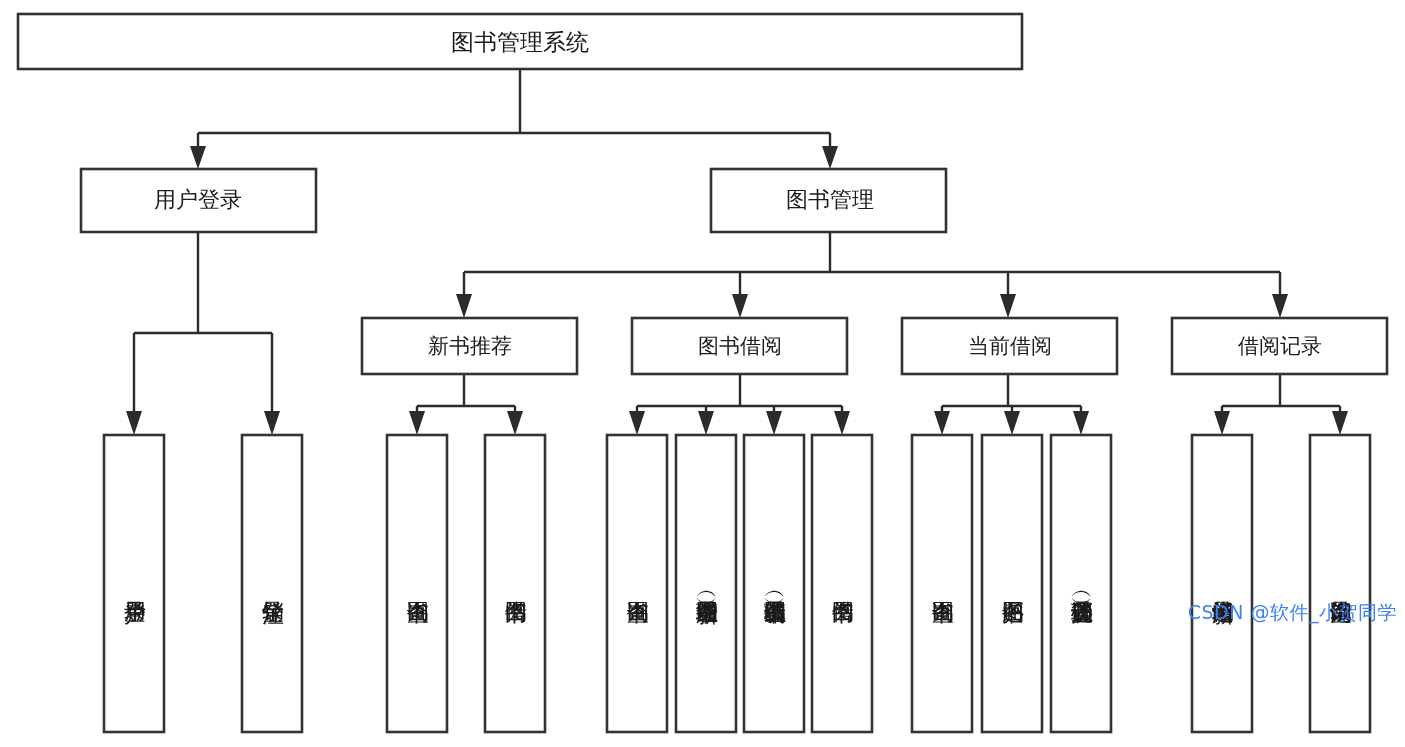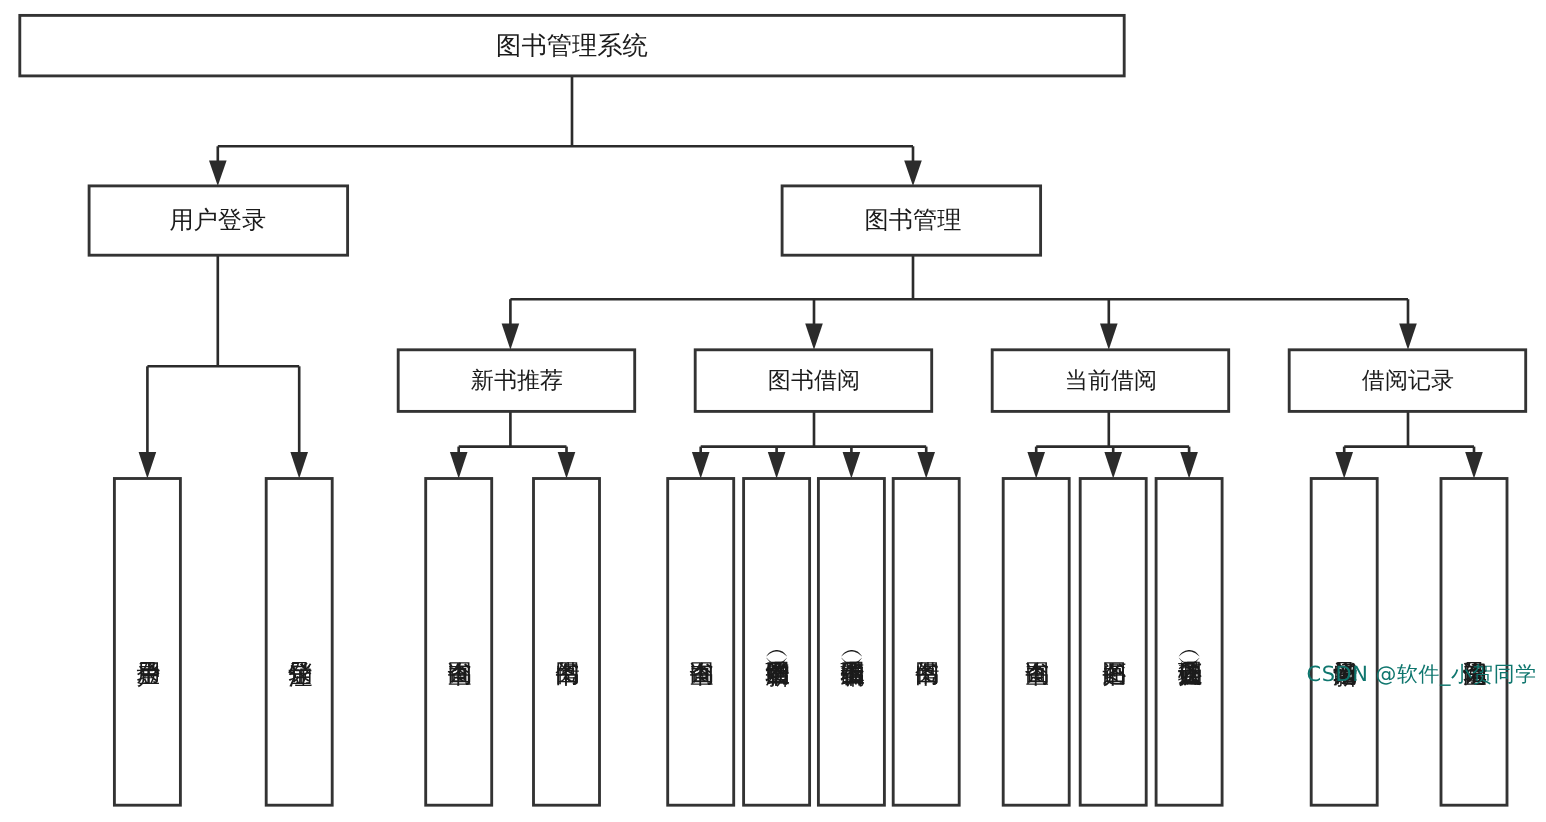--- a/index.html
+++ b/index.html
@@ -57,21 +57,21 @@
   }
   .arrow-head {
     fill: #2b2b2b;
     stroke: none;
   }
   .watermark-text {
     position: absolute;
     right: 8px;
     bottom: 6px;
     font-size: 19px;
-    color: #0f766e;
+    color: #3b82f6;
     font-family: "DejaVu Sans", "Liberation Sans", sans-serif;
     white-space: nowrap;
     letter-spacing: 0.5px;
   }
 </style>
 </head>
 <body>
 
 <div id="diagram-root">
 

